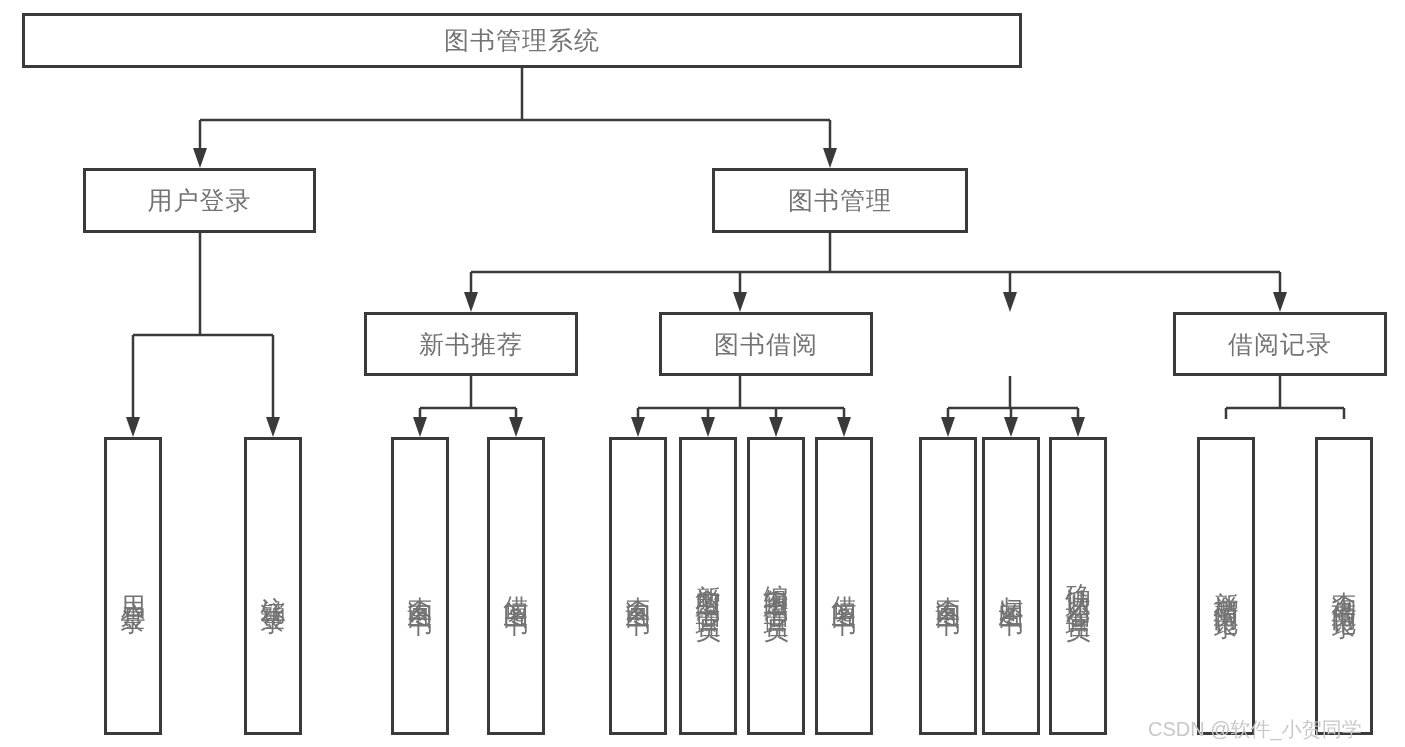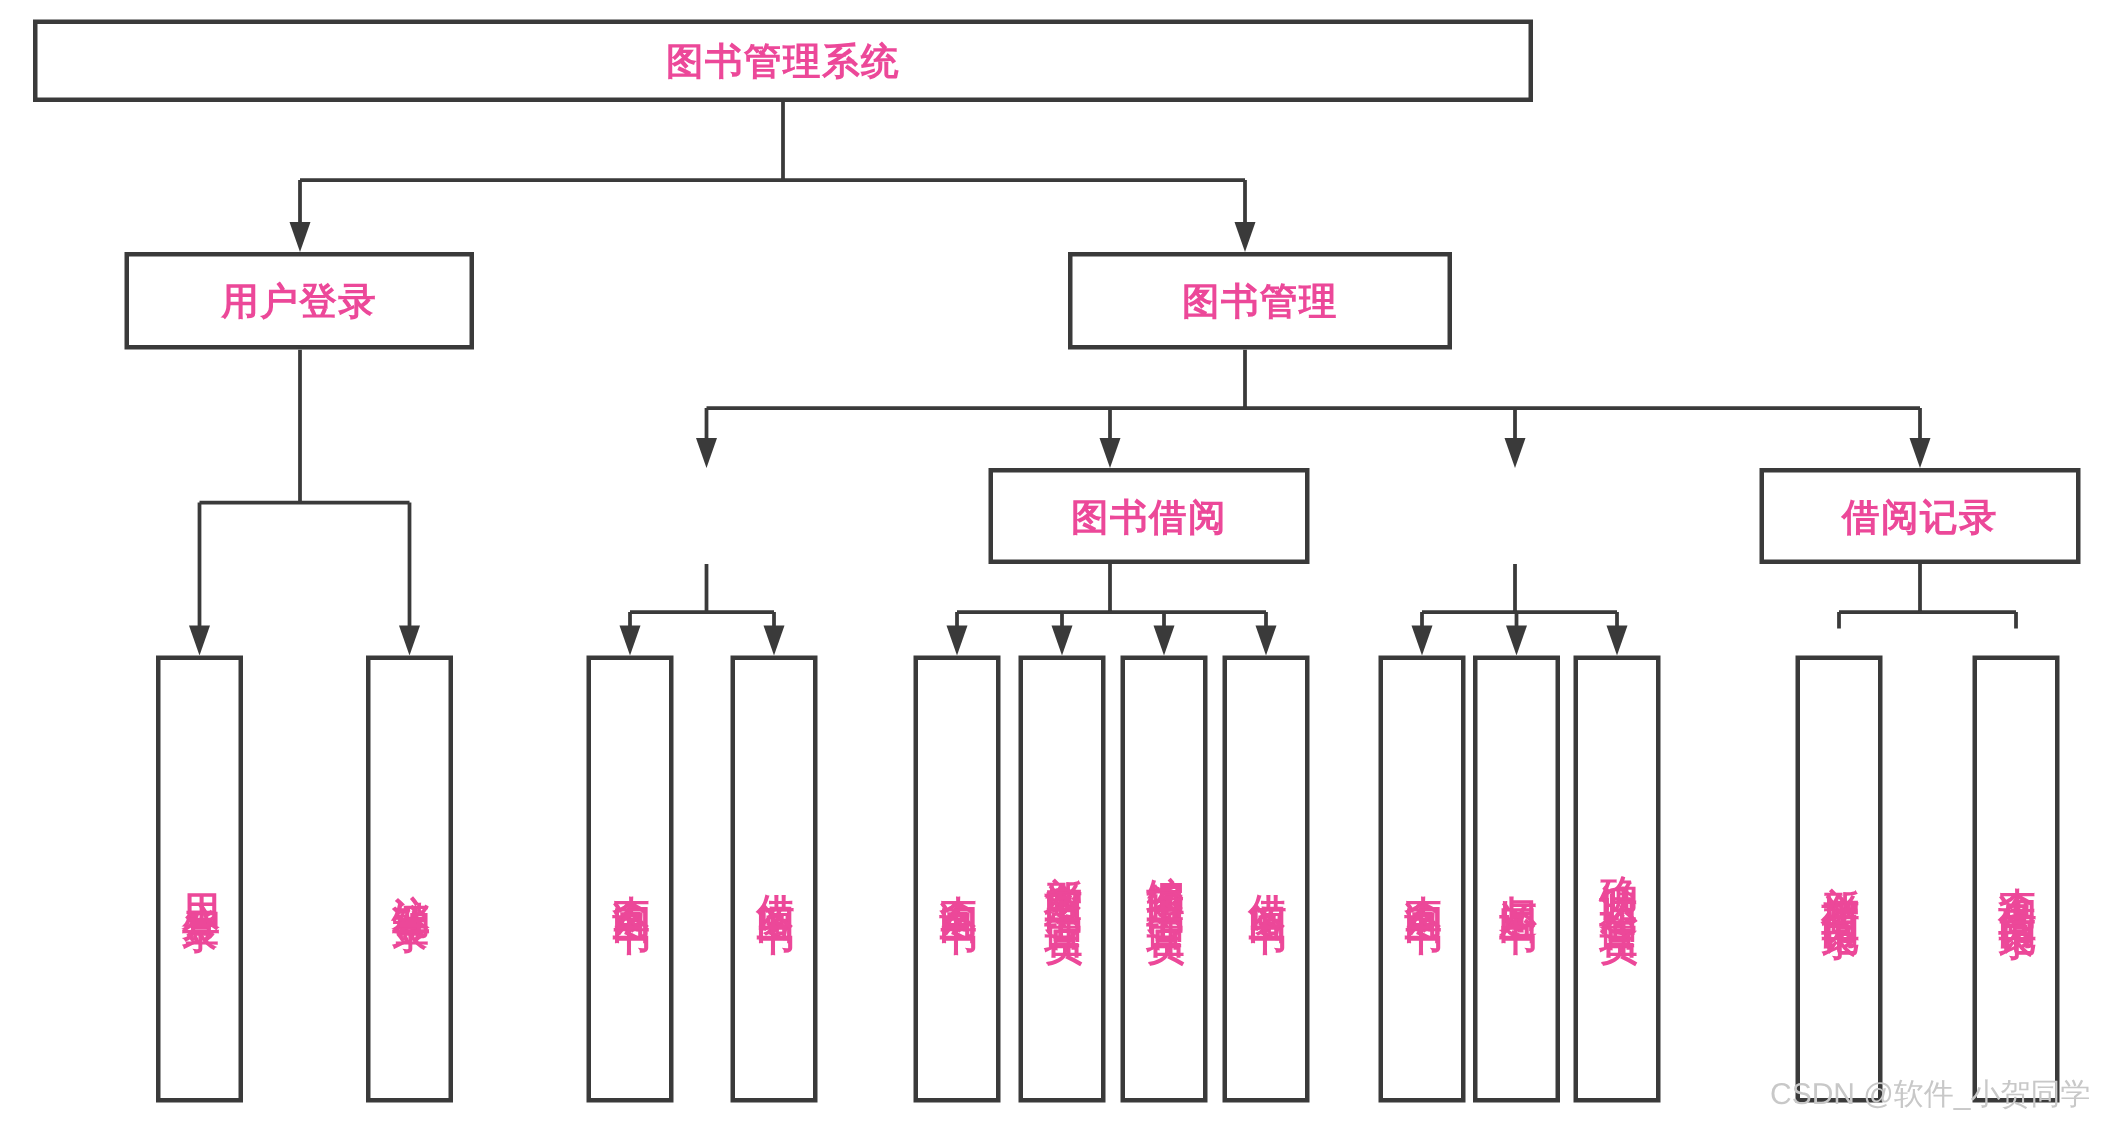--- a/index.html
+++ b/index.html
@@ -22,43 +22,42 @@
     height: 747px;
   }
   .node {
     position: absolute;
     box-sizing: border-box;
     border: 3px solid #3a3a3a;
     background: #ffffff;
     display: flex;
     align-items: center;
     justify-content: center;
-    color: #ec4899;
-    font-weight: bold;
+    color: #737373;
   }
   .h-node {
     font-size: 25px;
     letter-spacing: 1px;
     white-space: nowrap;
   }
   .v-node span {
     writing-mode: vertical-rl;
     text-orientation: mixed;
     font-size: 25px;
     letter-spacing: 5px;
     line-height: 1;
     white-space: nowrap;
   }
   .root-node   { left: 22px;  top: 13px;  width: 1000px; height: 55px; }
   .l2-node     { top: 168px; height: 65px; }
   .l3-node     { top: 312px; width: 214px; height: 64px; }
   .leaf-node   { top: 437px; width: 58px; height: 298px; }
   .watermark {
     position: absolute;
-    left: 1180px;
+    left: 1148px;
     top: 716px;
     font-size: 20px;
     color: #c8c8c8;
     white-space: nowrap;
     z-index: 5;
   }
 </style>
 </head>
 <body>
 
@@ -93,20 +92,21 @@
       <polygon points="1004,417 1018,417 1011,437"></polygon>
       <polygon points="1071,417 1085,417 1078,437"></polygon>
     </g>
   </svg>
 
   <div class="node h-node root-node">图书管理系统</div>
 
   <div class="node h-node l2-node" style="left:83px; width:233px;">用户登录</div>
   <div class="node h-node l2-node" style="left:712px; width:256px;">图书管理</div>
 
+  <div class="node h-node l3-node" style="left:364px;">新书推荐</div>
   <div class="node h-node l3-node" style="left:633px;margin-left:26px;">图书借阅</div>
   <div class="node h-node l3-node" style="left:1173px;">借阅记录</div>
 
   <div class="node v-node leaf-node" style="left:104px;">
     <span>用户登录</span>
   </div>
   <div class="node v-node leaf-node" style="left:244px;">
     <span>注销登录</span>
   </div>
 

